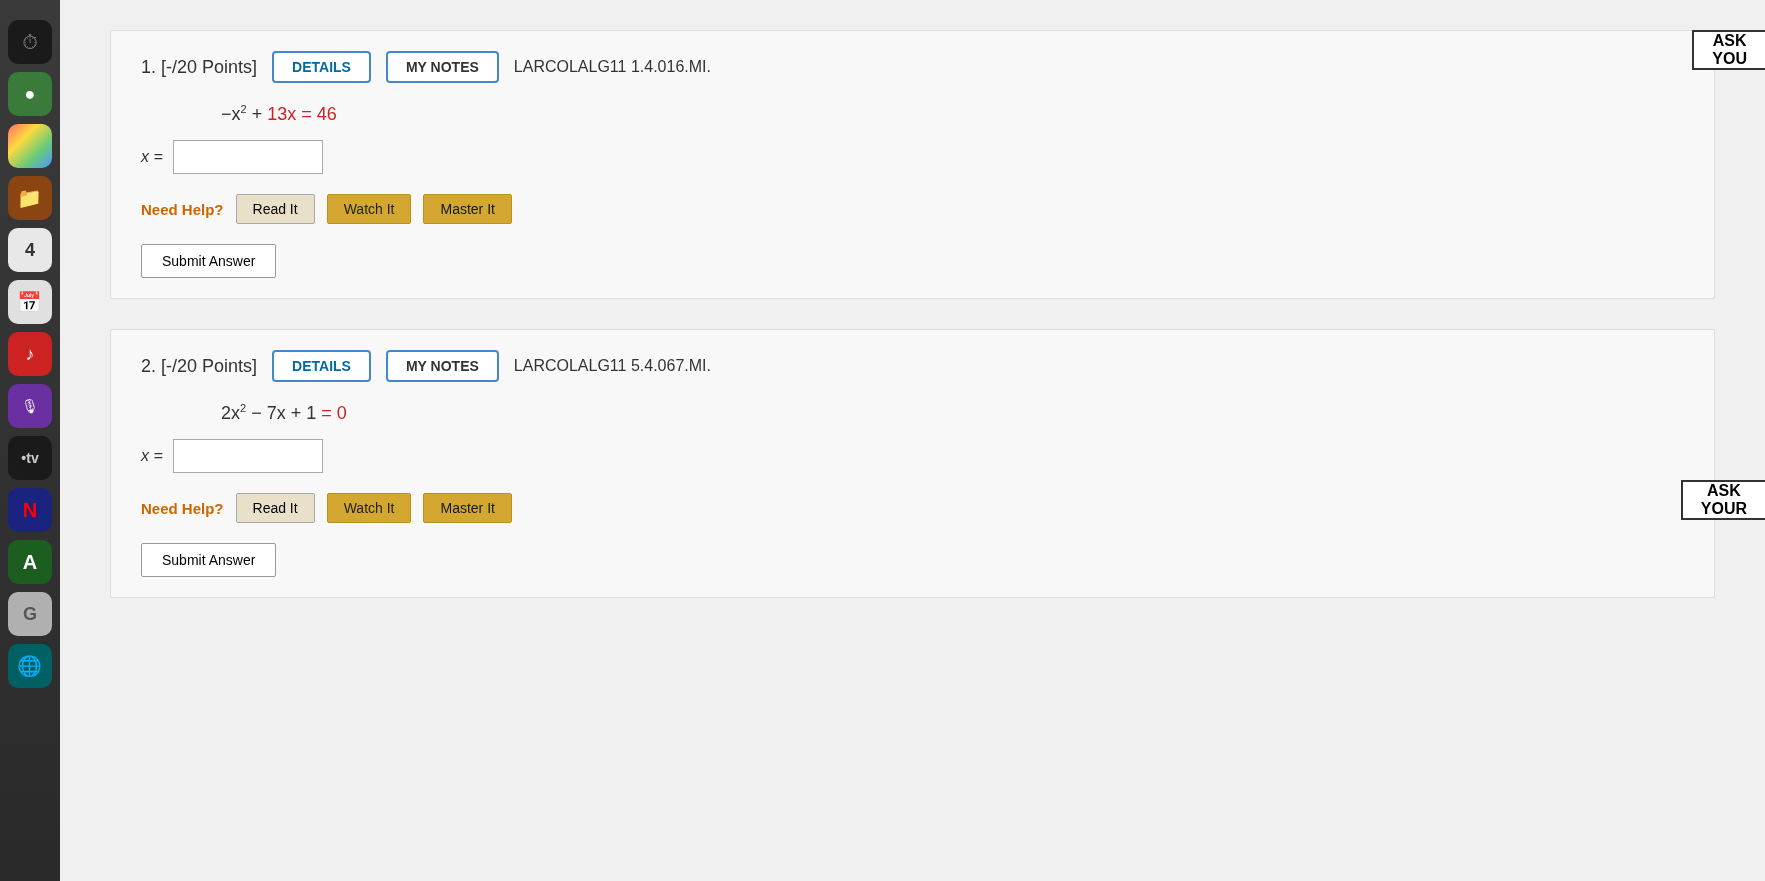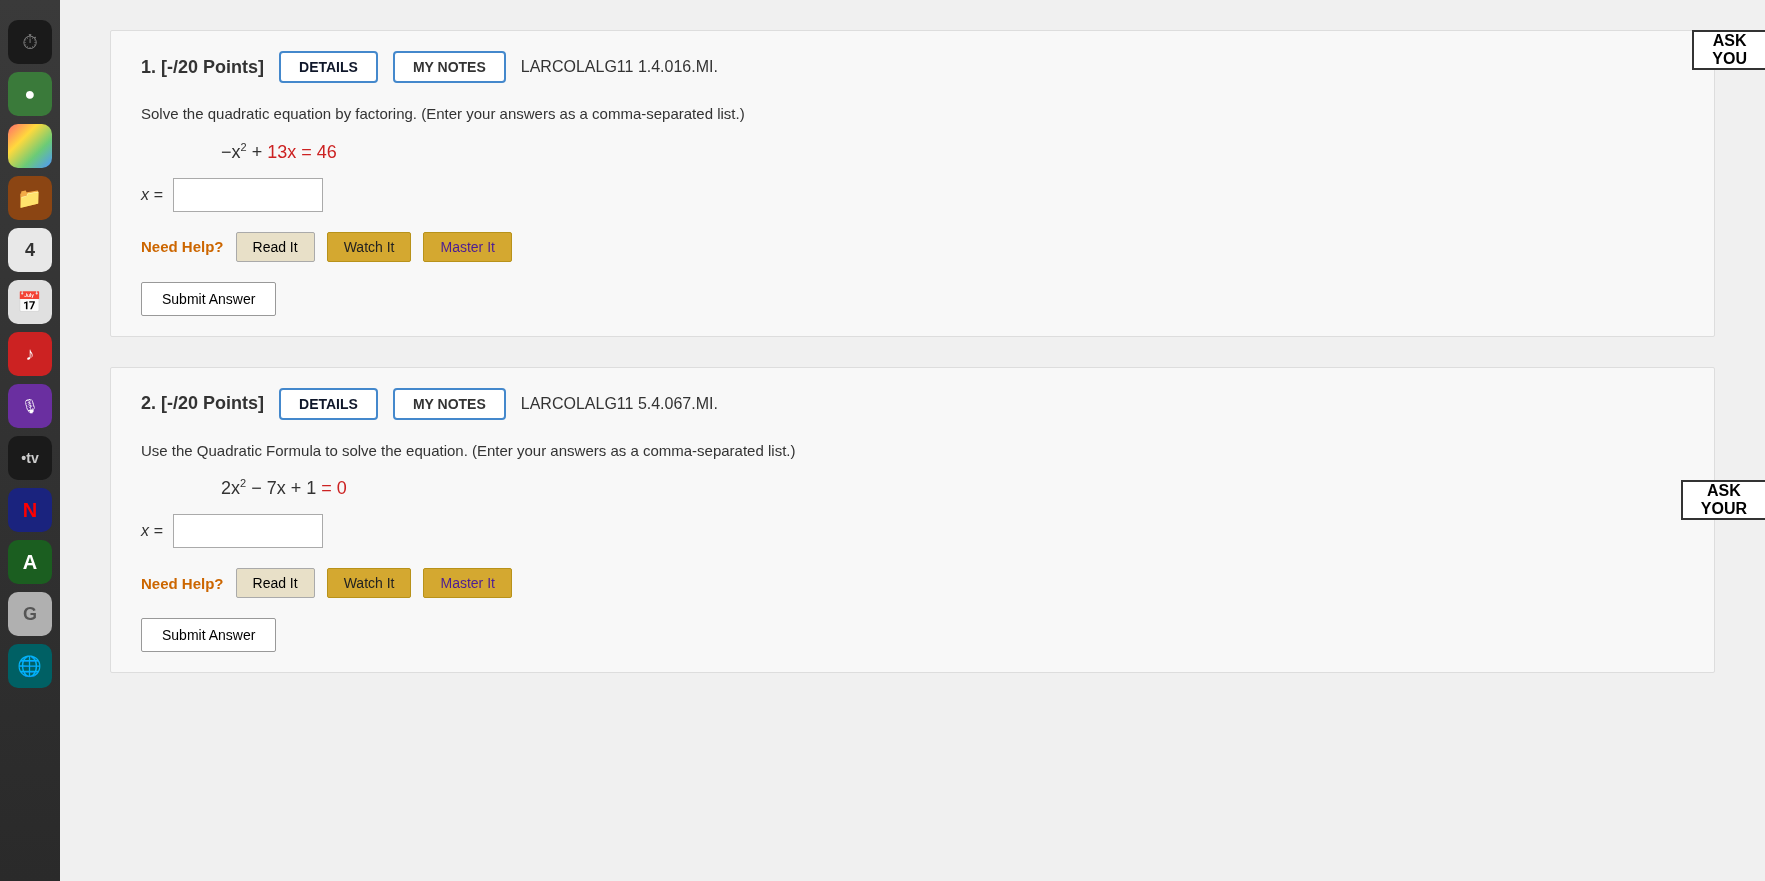--- a/index.html
+++ b/index.html
@@ -65,29 +65,29 @@
 
     .problem-header {
       display: flex;
       align-items: center;
       gap: 15px;
       margin-bottom: 20px;
     }
 
     .problem-number {
       font-size: 18px;
-      font-weight: bold;
+      font-weight: normal;
       color: #333;
       white-space: nowrap;
     }
 
     .btn-details {
       border: 2px solid #4488cc;
       background: white;
-      color: #0f172a;
+      color: #0369a1;
       padding: 6px 18px;
       font-size: 14px;
       font-weight: bold;
       border-radius: 4px;
       cursor: pointer;
     }
 
     .btn-mynotes {
       border: 2px solid #4488cc;
       background: white;
@@ -189,21 +189,21 @@
       color: #222;
     }
 
     .btn-master-it {
       background: #d4a830;
       border: 1px solid #b8921a;
       padding: 6px 16px;
       font-size: 14px;
       cursor: pointer;
       border-radius: 2px;
-      color: #4c1d95;
+      color: #0f172a;
     }
 
     .btn-submit {
       background: white;
       border: 1px solid #999;
       padding: 8px 20px;
       font-size: 14px;
       cursor: pointer;
       border-radius: 2px;
     }
@@ -265,21 +265,20 @@
     <div class="problem-header">
       <span class="problem-number">
         <span>1.</span>
         <span>[-/20 Points]</span>
       </span>
       <button class="btn-details">DETAILS</button>
       <button class="btn-mynotes">MY NOTES</button>
       <span class="problem-code">LARCOLALG11 1.4.016.MI.</span>
     </div>
 
-    <p class="problem-description">Solve the quadratic equation by factoring. (Enter your answers as a comma-separated list.)</p>
 
     <div class="equation">
       −x<sup>2</sup> + <span class="red">13</span><span class="red">x</span> <span class="equals-red">= 46</span>
     </div>
 
     <div class="answer-row">
       <span class="answer-label">x =</span>
       <input type="text" class="answer-input" value="" style="">
     </div>
 
@@ -301,21 +300,20 @@
     <div class="problem-header">
       <span class="problem-number">
         <span>2.</span>
         <span>[-/20 Points]</span>
       </span>
       <button class="btn-details">DETAILS</button>
       <button class="btn-mynotes">MY NOTES</button>
       <span class="problem-code">LARCOLALG11 5.4.067.MI.</span>
     </div>
 
-    <p class="problem-description">Use the Quadratic Formula to solve the equation. (Enter your answers as a comma-separated list.)</p>
 
     <div class="equation">
       2x<sup>2</sup> − 7x + 1 <span class="equals-red">= 0</span>
     </div>
 
     <div class="answer-row">
       <span class="answer-label">x =</span>
       <input type="text" class="answer-input" value="" style="">
     </div>
 

